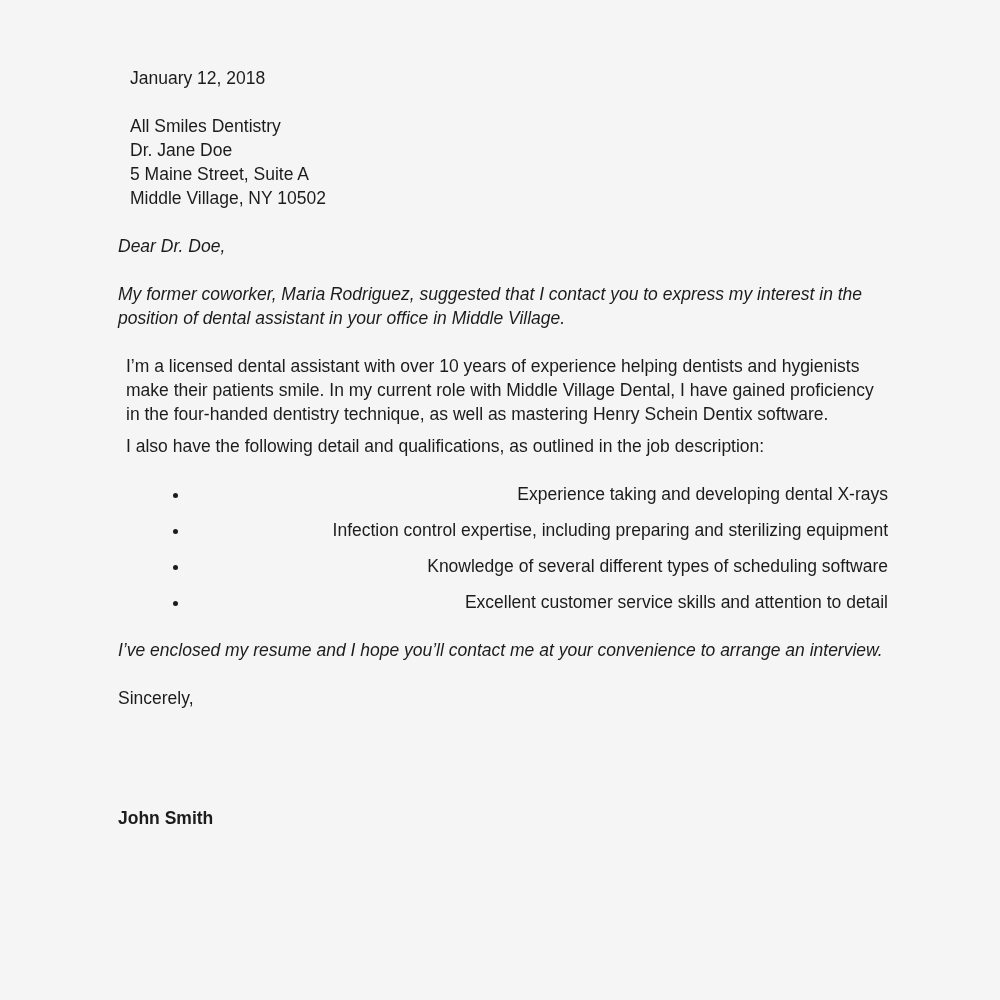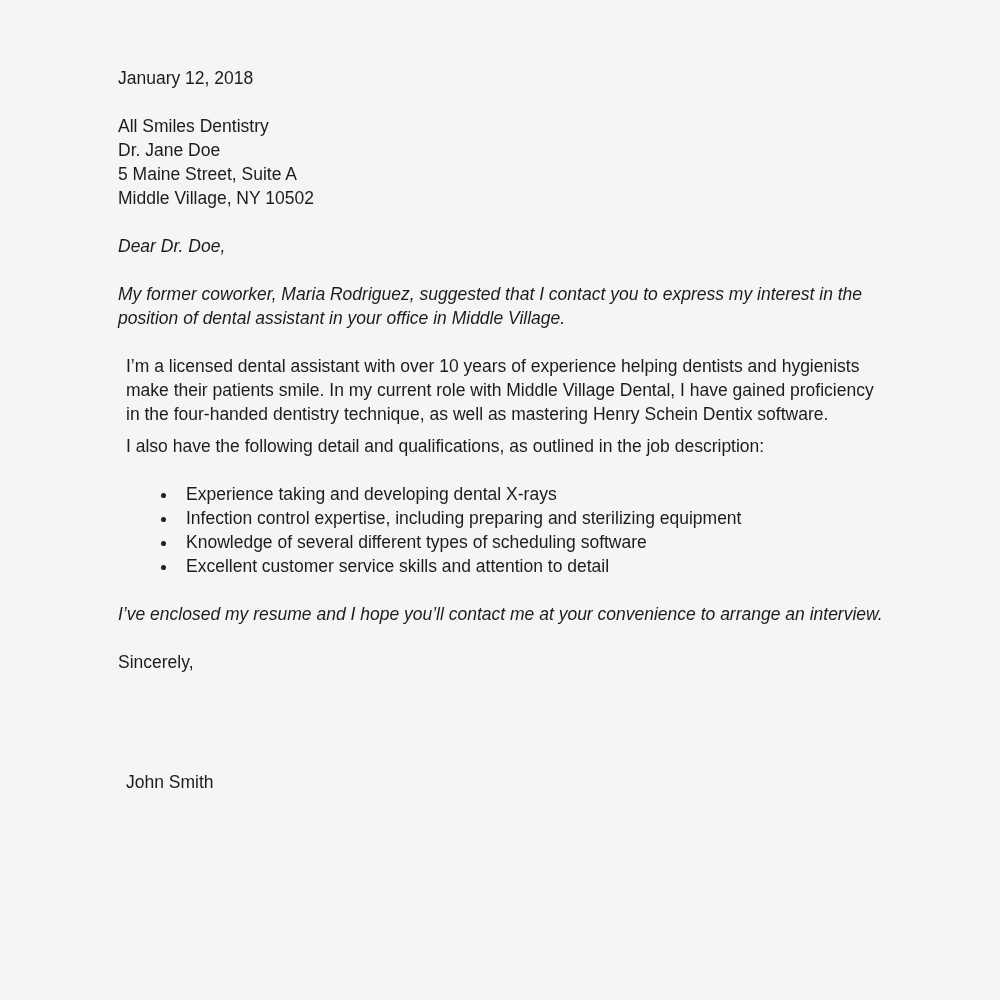--- a/index.html
+++ b/index.html
@@ -15,35 +15,36 @@
     background: #f5f5f5;
     box-sizing: border-box;
     padding: 66px 100px 0 118px;
     overflow: hidden;
   }
   .letter {
     max-width: 782px;
     font-size: 17.5px;
     line-height: 24px;
   }
-  .block { margin: 0 0 24px 0; }
+  .block { margin: 0 0 24px 12px; }
   .line { margin: 0; }
   p.para { margin: 0 0 24px 0; font-style: italic; }
   p.para-tight { margin: 8px; }
   ul.skills {
     margin: 24px 0 24px 0;
     padding: 0 0 0 60px;
   }
   ul.skills li {
-    margin: 0;
+    margin: 12px;
     padding-left: 8px;
     list-style-type: disc;
+    text-align: right;
   }
   .closing { margin: 24px 0 8px 0; }
-  .signature { margin: 96px 0 0 8px; }
+  .signature { margin: 96px 0 0 0; font-weight: bold; }
 </style>
 </head>
 <body>
 
 <div class="page">
   <div class="letter">
 
     <div class="block">
       <p class="line">January 12, 2018</p>
     </div>

